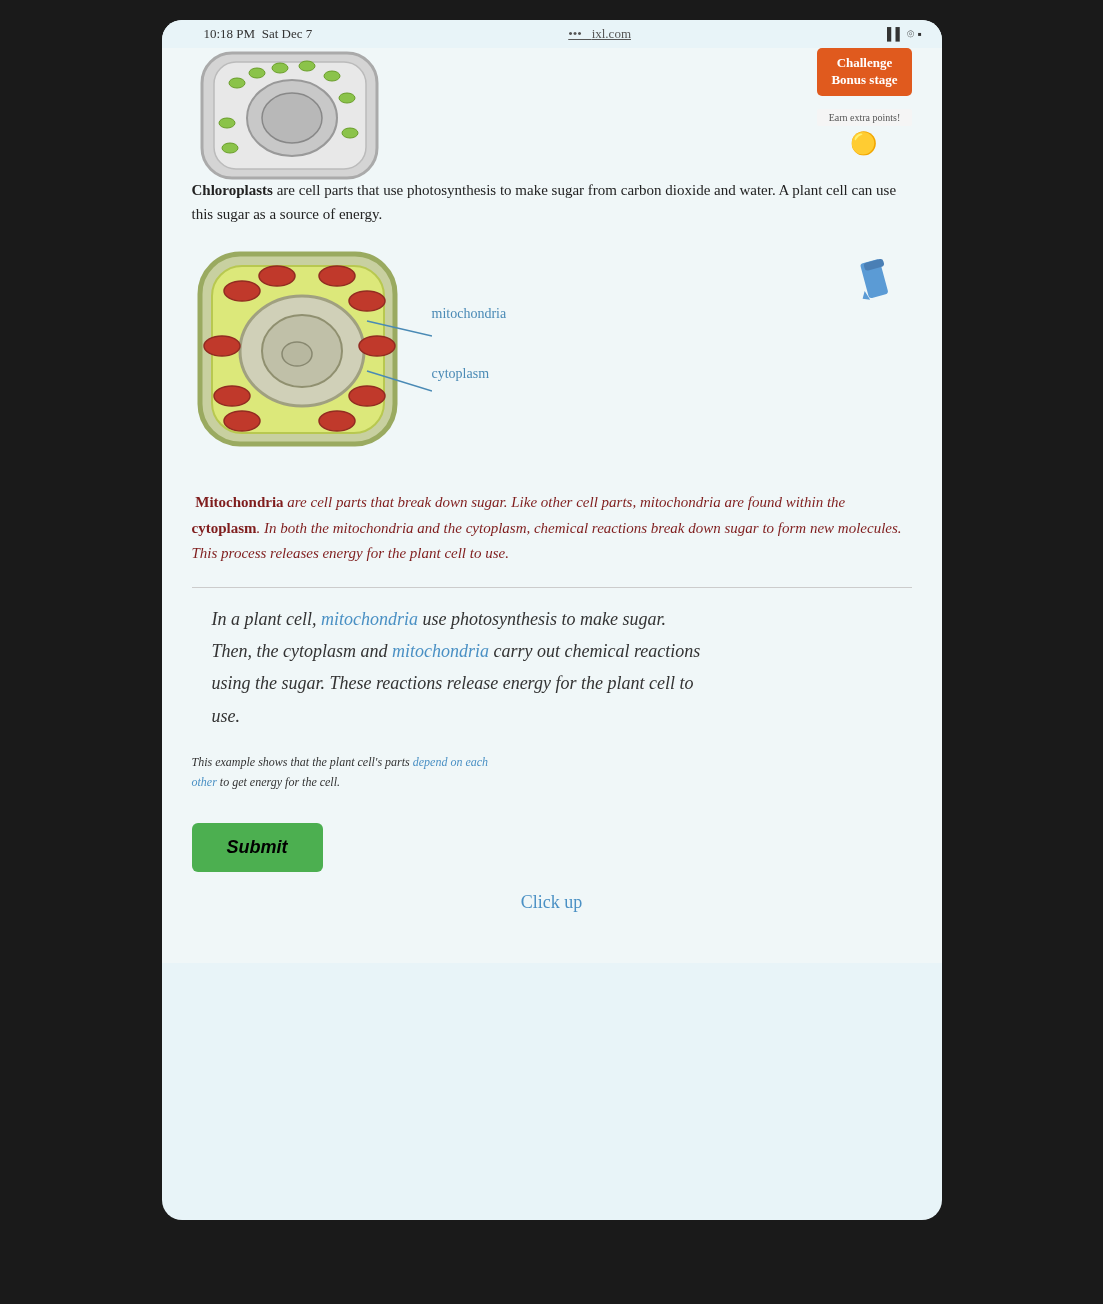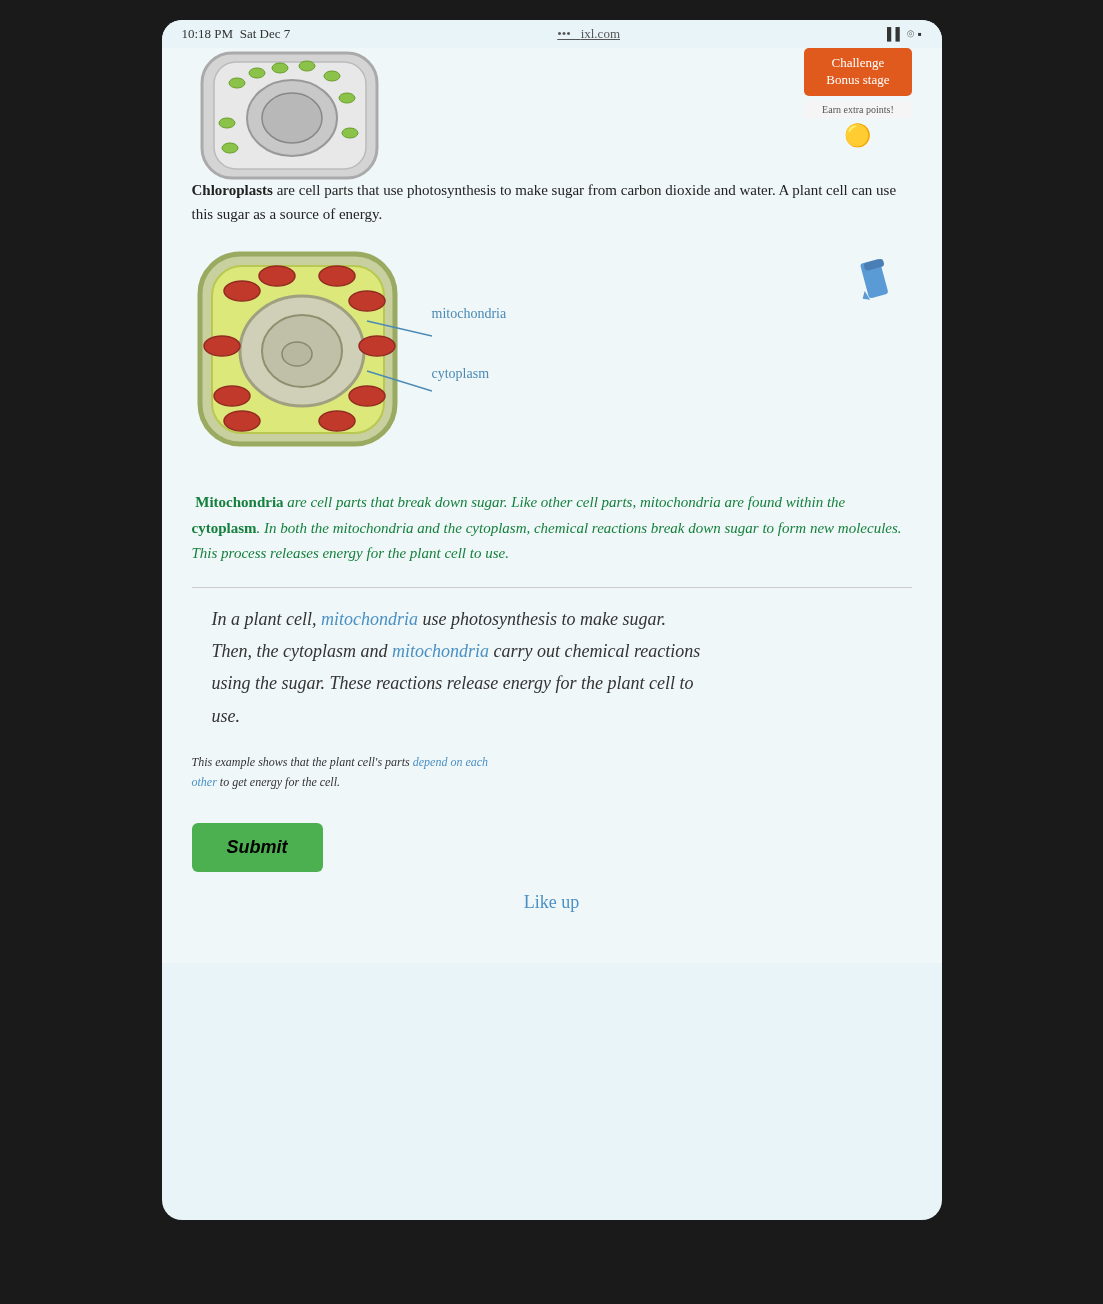--- a/index.html
+++ b/index.html
@@ -29,20 +29,21 @@
       justify-content: space-between;
       align-items: center;
       padding: 6px 20px;
       font-size: 13px;
       color: #333;
     }
 
     .status-bar .time-date {
       font-size: 13px;
       font-weight: 500;
+      margin-left: 22px;
     }
 
     .status-bar .url-bar {
       font-size: 13px;
       color: #555;
       text-decoration: underline;
     }
 
     .status-bar .icons {
       font-size: 12px;
@@ -87,21 +88,21 @@
 
     .label-cytoplasm {
       top: 120px;
       left: 240px;
     }
 
     
     .mitochondria-text {
       font-size: 15px;
       line-height: 1.7;
-      color: #15803d;
+      color: #7f1d1d;
       margin-top: 10px;
       margin-bottom: 20px;
     }
 
     .mitochondria-text em {
       font-style: italic;
     }
 
     
     .instruction-text {
@@ -206,24 +207,24 @@
           <ellipse cx="115" cy="18" rx="8" ry="5" fill="#8bc34a" stroke="#6a9e2a" stroke-width="1"></ellipse>
           <ellipse cx="140" cy="28" rx="8" ry="5" fill="#8bc34a" stroke="#6a9e2a" stroke-width="1"></ellipse>
           <ellipse cx="155" cy="50" rx="8" ry="5" fill="#8bc34a" stroke="#6a9e2a" stroke-width="1"></ellipse>
           <ellipse cx="35" cy="75" rx="8" ry="5" fill="#8bc34a" stroke="#6a9e2a" stroke-width="1"></ellipse>
           <ellipse cx="38" cy="100" rx="8" ry="5" fill="#8bc34a" stroke="#6a9e2a" stroke-width="1"></ellipse>
           <ellipse cx="158" cy="85" rx="8" ry="5" fill="#8bc34a" stroke="#6a9e2a" stroke-width="1"></ellipse>
         </svg>
       </div>
 
       <div style="position:absolute; right:0; top:0; text-align:center;">
-        <div style="background:#e05a1e; color:white; padding:7px 22px; border-radius:5px; font-size:13px; font-weight:normal; line-height:1.3;">
+        <div style="background:#e05a1e; color:white; padding:7px 14px; border-radius:5px; font-size:13px; font-weight:bold; line-height:1.3;">
           <span>Challenge<br>Bonus stage</span>
         </div>
-        <div style="background:#f5f5f5; color:#555; font-size:10px; padding:3px 8px; margin-top:5px; border-radius:2px;">
+        <div style="background:#f5f5f5; color:#555; font-size:10px; padding:3px 8px; margin-top:13px; border-radius:2px;">
           <span>Earn extra
 points!</span>
         </div>
         <div style="margin-top:5px; font-size:22px;">🟡</div>
       </div>
     </div>
 
     
     <div class="chloroplasts-text">
       <strong>Chloroplasts</strong><span> are cell parts that use photosynthesis to make sugar from carbon dioxide and water. A plant cell can use this sugar as a source of energy.</span>
@@ -302,17 +303,17 @@
       </em>
     </div>
 
     
     <button class="submit-btn">
       <span>Submit</span>
     </button>
 
     
     <div class="next-up">
-      <span>Like up</span>
+      <span>Click up</span>
     </div>
 
   </div>
 </div>
 
 </body></html>

